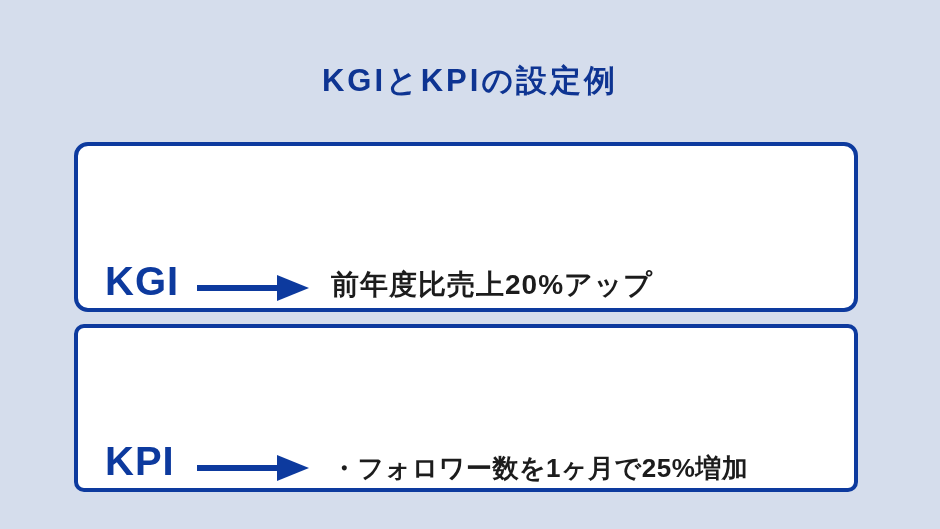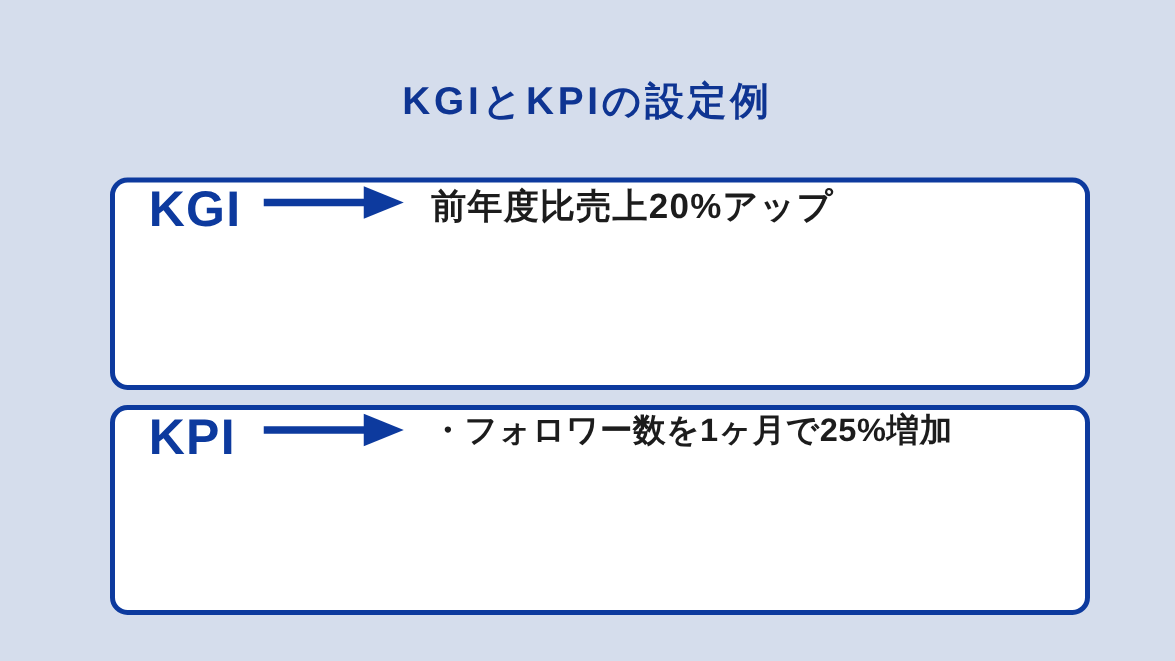--- a/index.html
+++ b/index.html
@@ -26,31 +26,31 @@
     top: 60px; left: 0;
     width: 100%;
     text-align: center;
     font-size: 31px;
     font-weight: bold;
     letter-spacing: 3px;
     color: var(--title);
   }
   .card {
     position: absolute;
-    left: 88px;
+    left: 74px;
     width: 784px;
     background: var(--card-bg);
     border: 4px solid var(--accent);
     border-radius: 14px;
     display: flex;
-    align-items: flex-start;
+    align-items: flex-end;
     padding: 0 20px 4px 27px;
   }
   .card.kgi { top: 142px; height: 170px; }
-  .card.kpi { top: 324px; height: 168px; }
+  .card.kpi { top: 324px; height: 168px; border-radius: 10px; }
   .card-label {
     flex: 0 0 90px;
     font-size: 40px;
     font-weight: bold;
     color: var(--accent);
     letter-spacing: 1px;
   }
   .arrow {
     flex: 0 0 116px;
     margin-right: 20px;

